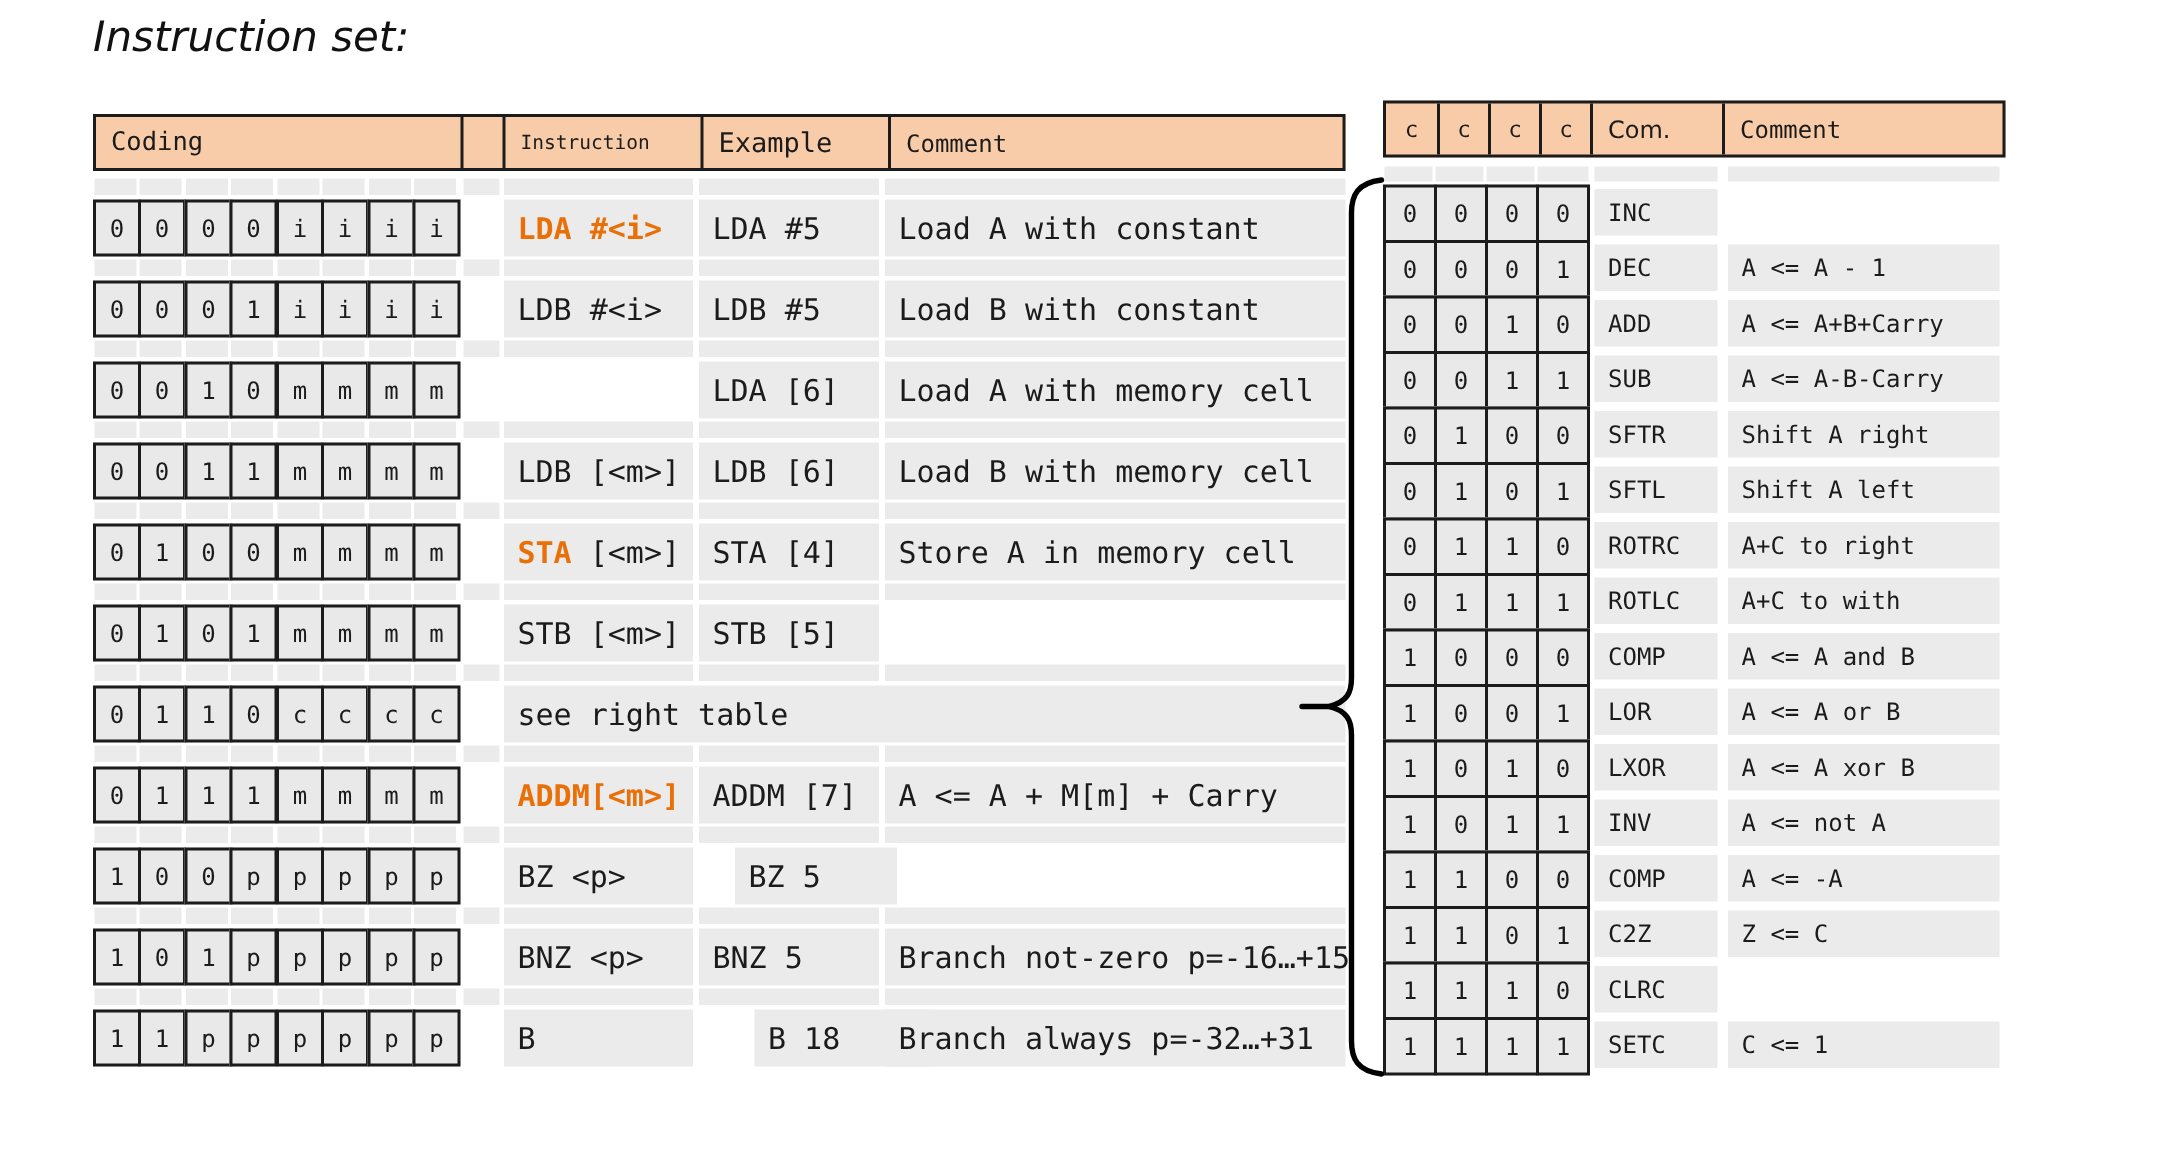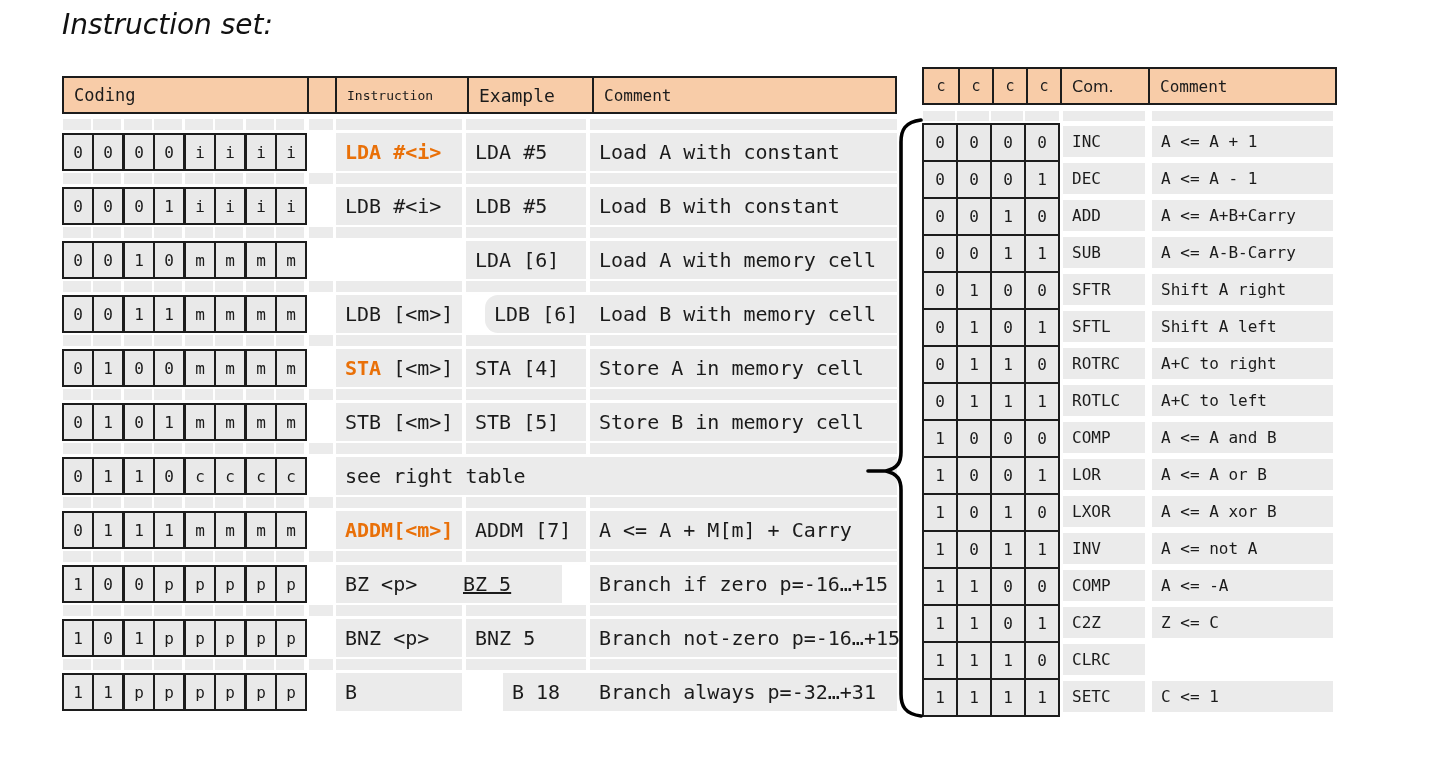--- a/index.html
+++ b/index.html
@@ -180,21 +180,21 @@
       <div class="lband">
           <div class="bitbox" style="left: 0px;">0</div>
           <div class="bitbox" style="left: 30px;">0</div>
           <div class="bitbox" style="left: 61px;">1</div>
           <div class="bitbox" style="left: 91px;">1</div>
           <div class="bitbox" style="left: 122px;">m</div>
           <div class="bitbox" style="left: 152px;">m</div>
           <div class="bitbox" style="left: 183px;">m</div>
           <div class="bitbox" style="left: 213px;">m</div>
           <div class="cellband" style="left: 274px; width: 126px;"><span>LDB [&lt;m&gt;]</span></div>
-          <div class="cellband" style="left: 423px; width: 120px; border-radius: 13px;">LDB [6]</div>
+          <div class="cellband" style="left: 404px; width: 120px;">LDB [6]</div>
           <div class="cellband" style="left: 528px; width: 307px;">Load B with memory cell</div>
         </div>
     </div>
 
     <div class="lrow" style="top: 335px;">
       <div class="lstrip">
           <div class="seg" style="left: 1px; width: 28px;"></div>
           <div class="seg" style="left: 31px; width: 28px;"></div>
           <div class="seg" style="left: 62px; width: 28px;"></div>
           <div class="seg" style="left: 92px; width: 28px;"></div>
@@ -241,21 +241,20 @@
           <div class="bitbox" style="left: 0px;">0</div>
           <div class="bitbox" style="left: 30px;">1</div>
           <div class="bitbox" style="left: 61px;">0</div>
           <div class="bitbox" style="left: 91px;">1</div>
           <div class="bitbox" style="left: 122px;">m</div>
           <div class="bitbox" style="left: 152px;">m</div>
           <div class="bitbox" style="left: 183px;">m</div>
           <div class="bitbox" style="left: 213px;">m</div>
           <div class="cellband" style="left: 274px; width: 126px;"><span>STB [&lt;m&gt;]</span></div>
           <div class="cellband" style="left: 404px; width: 120px;">STB [5]</div>
-          <div class="cellband" style="left: 528px; width: 307px;">Store B in memory cell</div>
         </div>
     </div>
 
     <div class="lrow" style="top: 443px;">
       <div class="lstrip">
           <div class="seg" style="left: 1px; width: 28px;"></div>
           <div class="seg" style="left: 31px; width: 28px;"></div>
           <div class="seg" style="left: 62px; width: 28px;"></div>
           <div class="seg" style="left: 92px; width: 28px;"></div>
           <div class="seg" style="left: 123px; width: 28px;"></div>
@@ -328,22 +327,21 @@
       <div class="lband">
           <div class="bitbox" style="left: 0px;">1</div>
           <div class="bitbox" style="left: 30px;">0</div>
           <div class="bitbox" style="left: 61px;">0</div>
           <div class="bitbox" style="left: 91px;">p</div>
           <div class="bitbox" style="left: 122px;">p</div>
           <div class="bitbox" style="left: 152px;">p</div>
           <div class="bitbox" style="left: 183px;">p</div>
           <div class="bitbox" style="left: 213px;">p</div>
           <div class="cellband" style="left: 274px; width: 126px;"><span>BZ &lt;p&gt;</span></div>
-          <div class="cellband" style="left: 392px; width: 108px; text-decoration: underline;">BZ 5</div>
-          <div class="cellband" style="left: 528px; width: 307px;">Branch if zero p=-16…+15</div>
+          <div class="cellband" style="left: 428px; width: 108px;">BZ 5</div>
         </div>
     </div>
 
     <div class="lrow" style="top: 605px;">
       <div class="lstrip">
           <div class="seg" style="left: 1px; width: 28px;"></div>
           <div class="seg" style="left: 31px; width: 28px;"></div>
           <div class="seg" style="left: 62px; width: 28px;"></div>
           <div class="seg" style="left: 92px; width: 28px;"></div>
           <div class="seg" style="left: 123px; width: 28px;"></div>
@@ -400,21 +398,20 @@
         </div>
     </div>
   </div>
   <div>
     <div class="rrow" style="top: 123px;">
         <div class="rbox" style="left: 0px; top: 0px;">0</div>
         <div class="rbox" style="left: 34px; top: 0px;">0</div>
         <div class="rbox" style="left: 68px; top: 0px;">0</div>
         <div class="rbox" style="left: 102px; top: 0px;">0</div>
         <div class="rband" style="left: 141px; width: 82px;">INC</div>
-        <div class="rband" style="left: 230px; width: 181px;">A &lt;= A + 1</div>
       </div>
 
     <div class="rrow" style="top: 160px;">
         <div class="rbox" style="left: 0px; top: 0px;">0</div>
         <div class="rbox" style="left: 34px; top: 0px;">0</div>
         <div class="rbox" style="left: 68px; top: 0px;">0</div>
         <div class="rbox" style="left: 102px; top: 0px;">1</div>
         <div class="rband" style="left: 141px; width: 82px;">DEC</div>
         <div class="rband" style="left: 230px; width: 181px; text-align: right;">A &lt;= A - 1</div>
       </div>
@@ -463,21 +460,21 @@
         <div class="rband" style="left: 141px; width: 82px;">ROTRC</div>
         <div class="rband" style="left: 230px; width: 181px;">A+C to right</div>
       </div>
 
     <div class="rrow" style="top: 382px;">
         <div class="rbox" style="left: 0px; top: 0px;">0</div>
         <div class="rbox" style="left: 34px; top: 0px;">1</div>
         <div class="rbox" style="left: 68px; top: 0px;">1</div>
         <div class="rbox" style="left: 102px; top: 0px;">1</div>
         <div class="rband" style="left: 141px; width: 82px;">ROTLC</div>
-        <div class="rband" style="left: 230px; width: 181px;">A+C to left</div>
+        <div class="rband" style="left: 230px; width: 181px;">A+C to with</div>
       </div>
 
     <div class="rrow" style="top: 419px;">
         <div class="rbox" style="left: 0px; top: 0px;">1</div>
         <div class="rbox" style="left: 34px; top: 0px;">0</div>
         <div class="rbox" style="left: 68px; top: 0px;">0</div>
         <div class="rbox" style="left: 102px; top: 0px;">0</div>
         <div class="rband" style="left: 141px; width: 82px;">COMP</div>
         <div class="rband" style="left: 230px; width: 181px;">A &lt;= A and B</div>
       </div>

